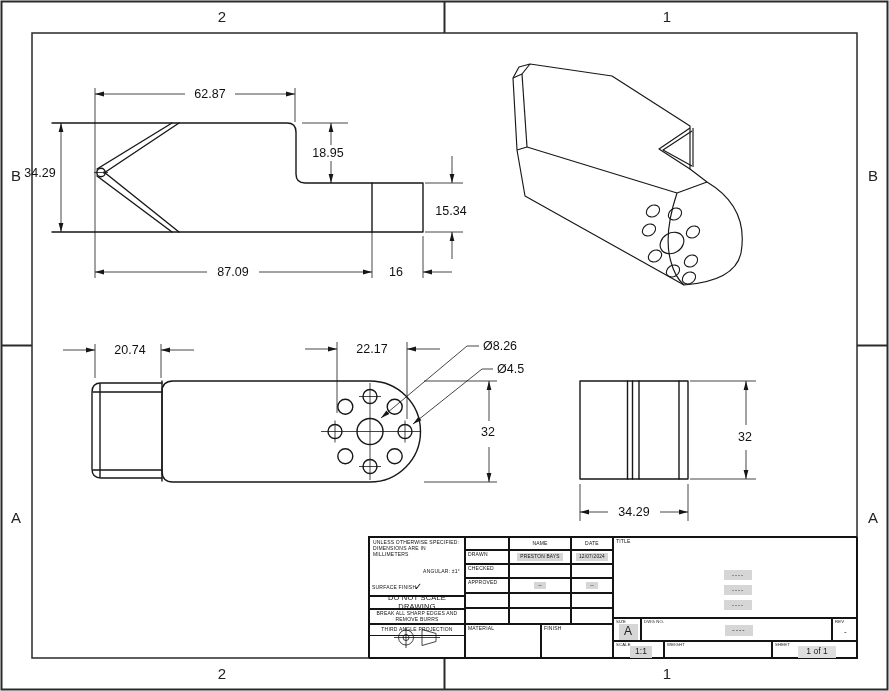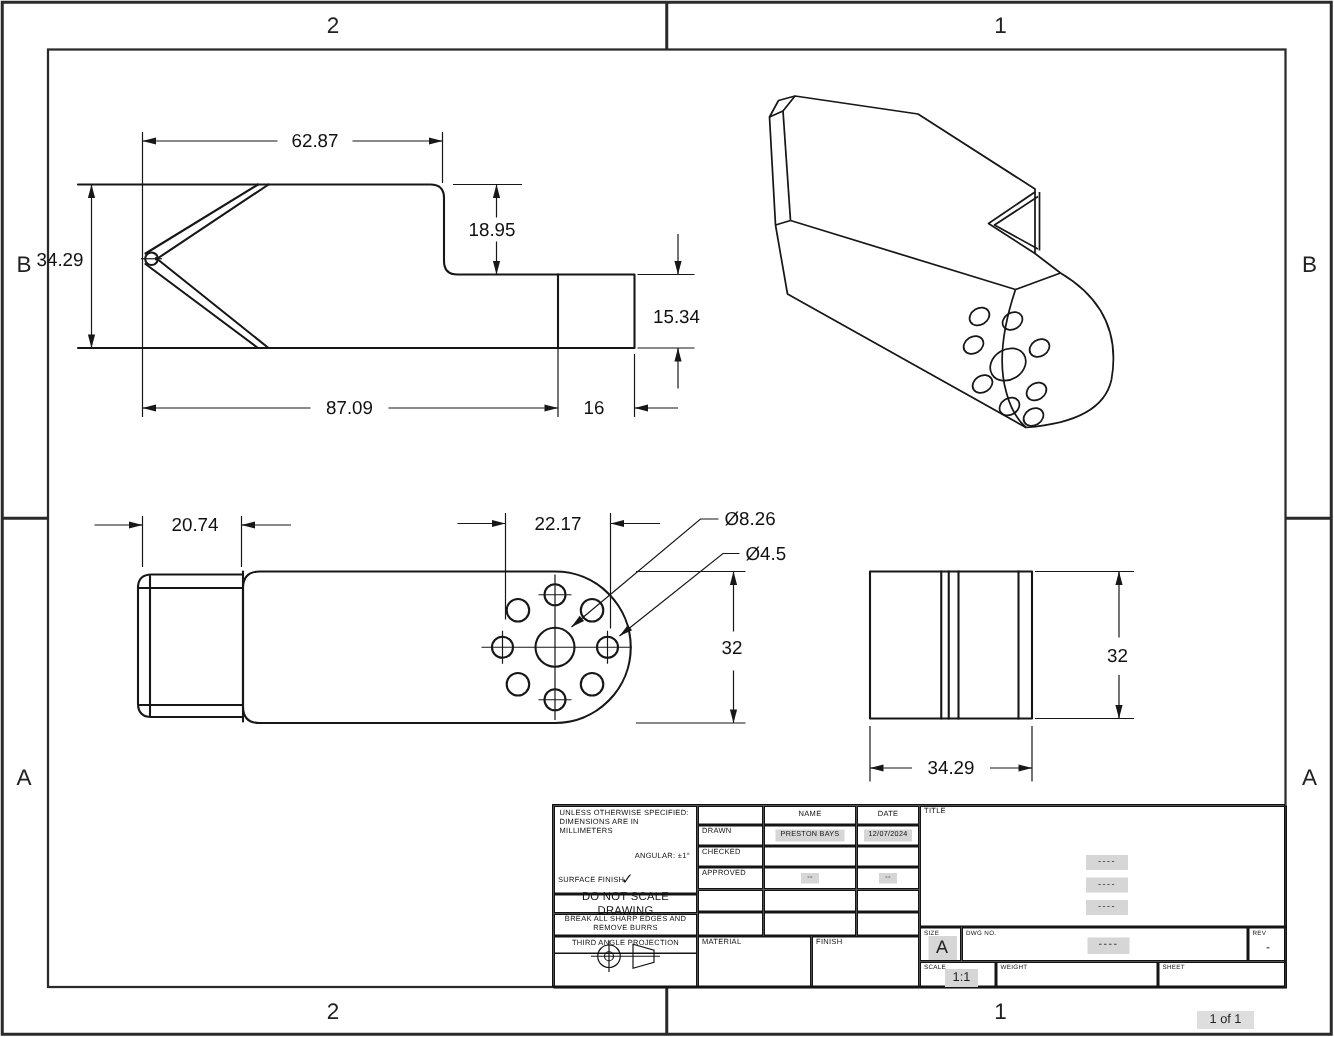--- a/index.html
+++ b/index.html
@@ -313,17 +313,17 @@
   </div>
   <div class="c" style="left:244px;top:104px;width:51px;height:18px;">
     <span class="lab" style="font-size:4.2px;">SCALE</span>
     <span class="dash" style="left:16px;top:3.5px;width:22px;height:12px;font-size:8.5px;letter-spacing:0;">1:1</span>
   </div>
   <div class="c" style="left:295px;top:104px;width:108px;height:18px;">
     <span class="lab" style="font-size:4.2px;">WEIGHT</span>
   </div>
   <div class="c" style="left:403px;top:104px;width:86px;height:18px;">
     <span class="lab" style="font-size:4.2px;">SHEET</span>
-    <span class="dash" style="left:25px;top:3.5px;width:38px;height:12px;font-size:8.5px;letter-spacing:0;background:#dedede;margin-top:28px;">1 of 1</span>
+    <span class="dash" style="left:25px;top:3.5px;width:38px;height:12px;font-size:8.5px;letter-spacing:0;background:#dedede;">1 of 1</span>
   </div>
 </div>
 
 </div>
 
 </body></html>

